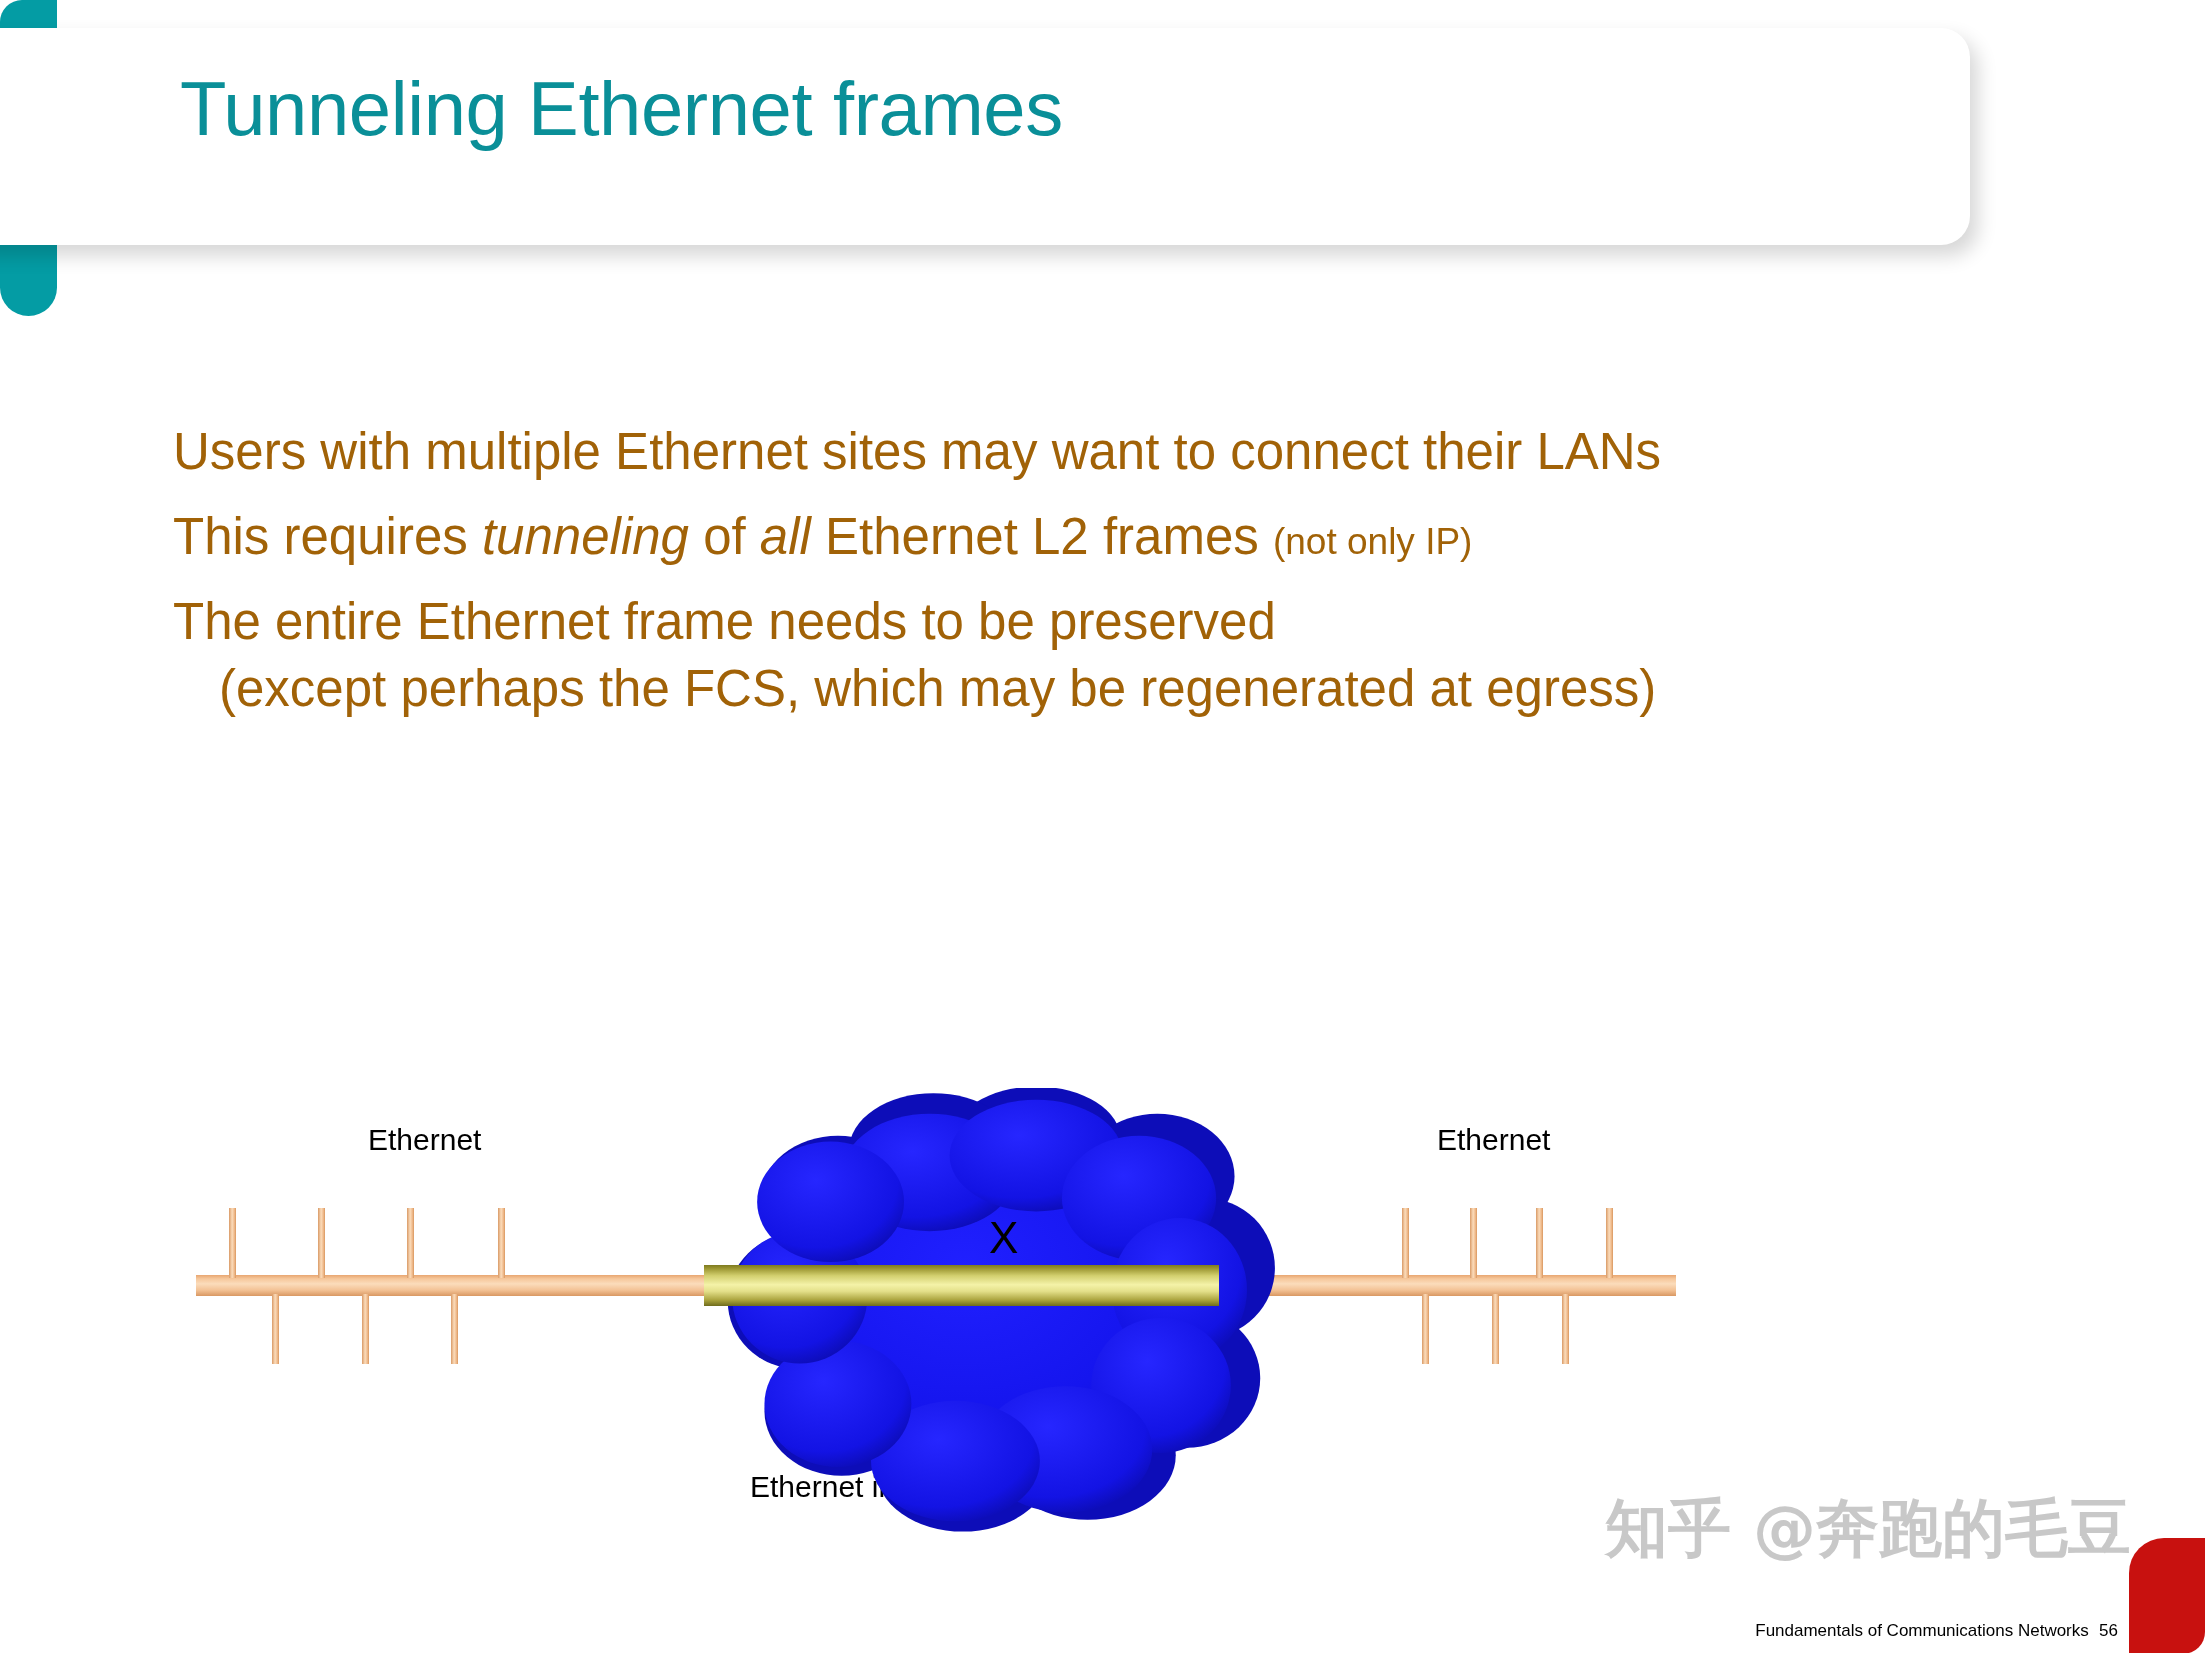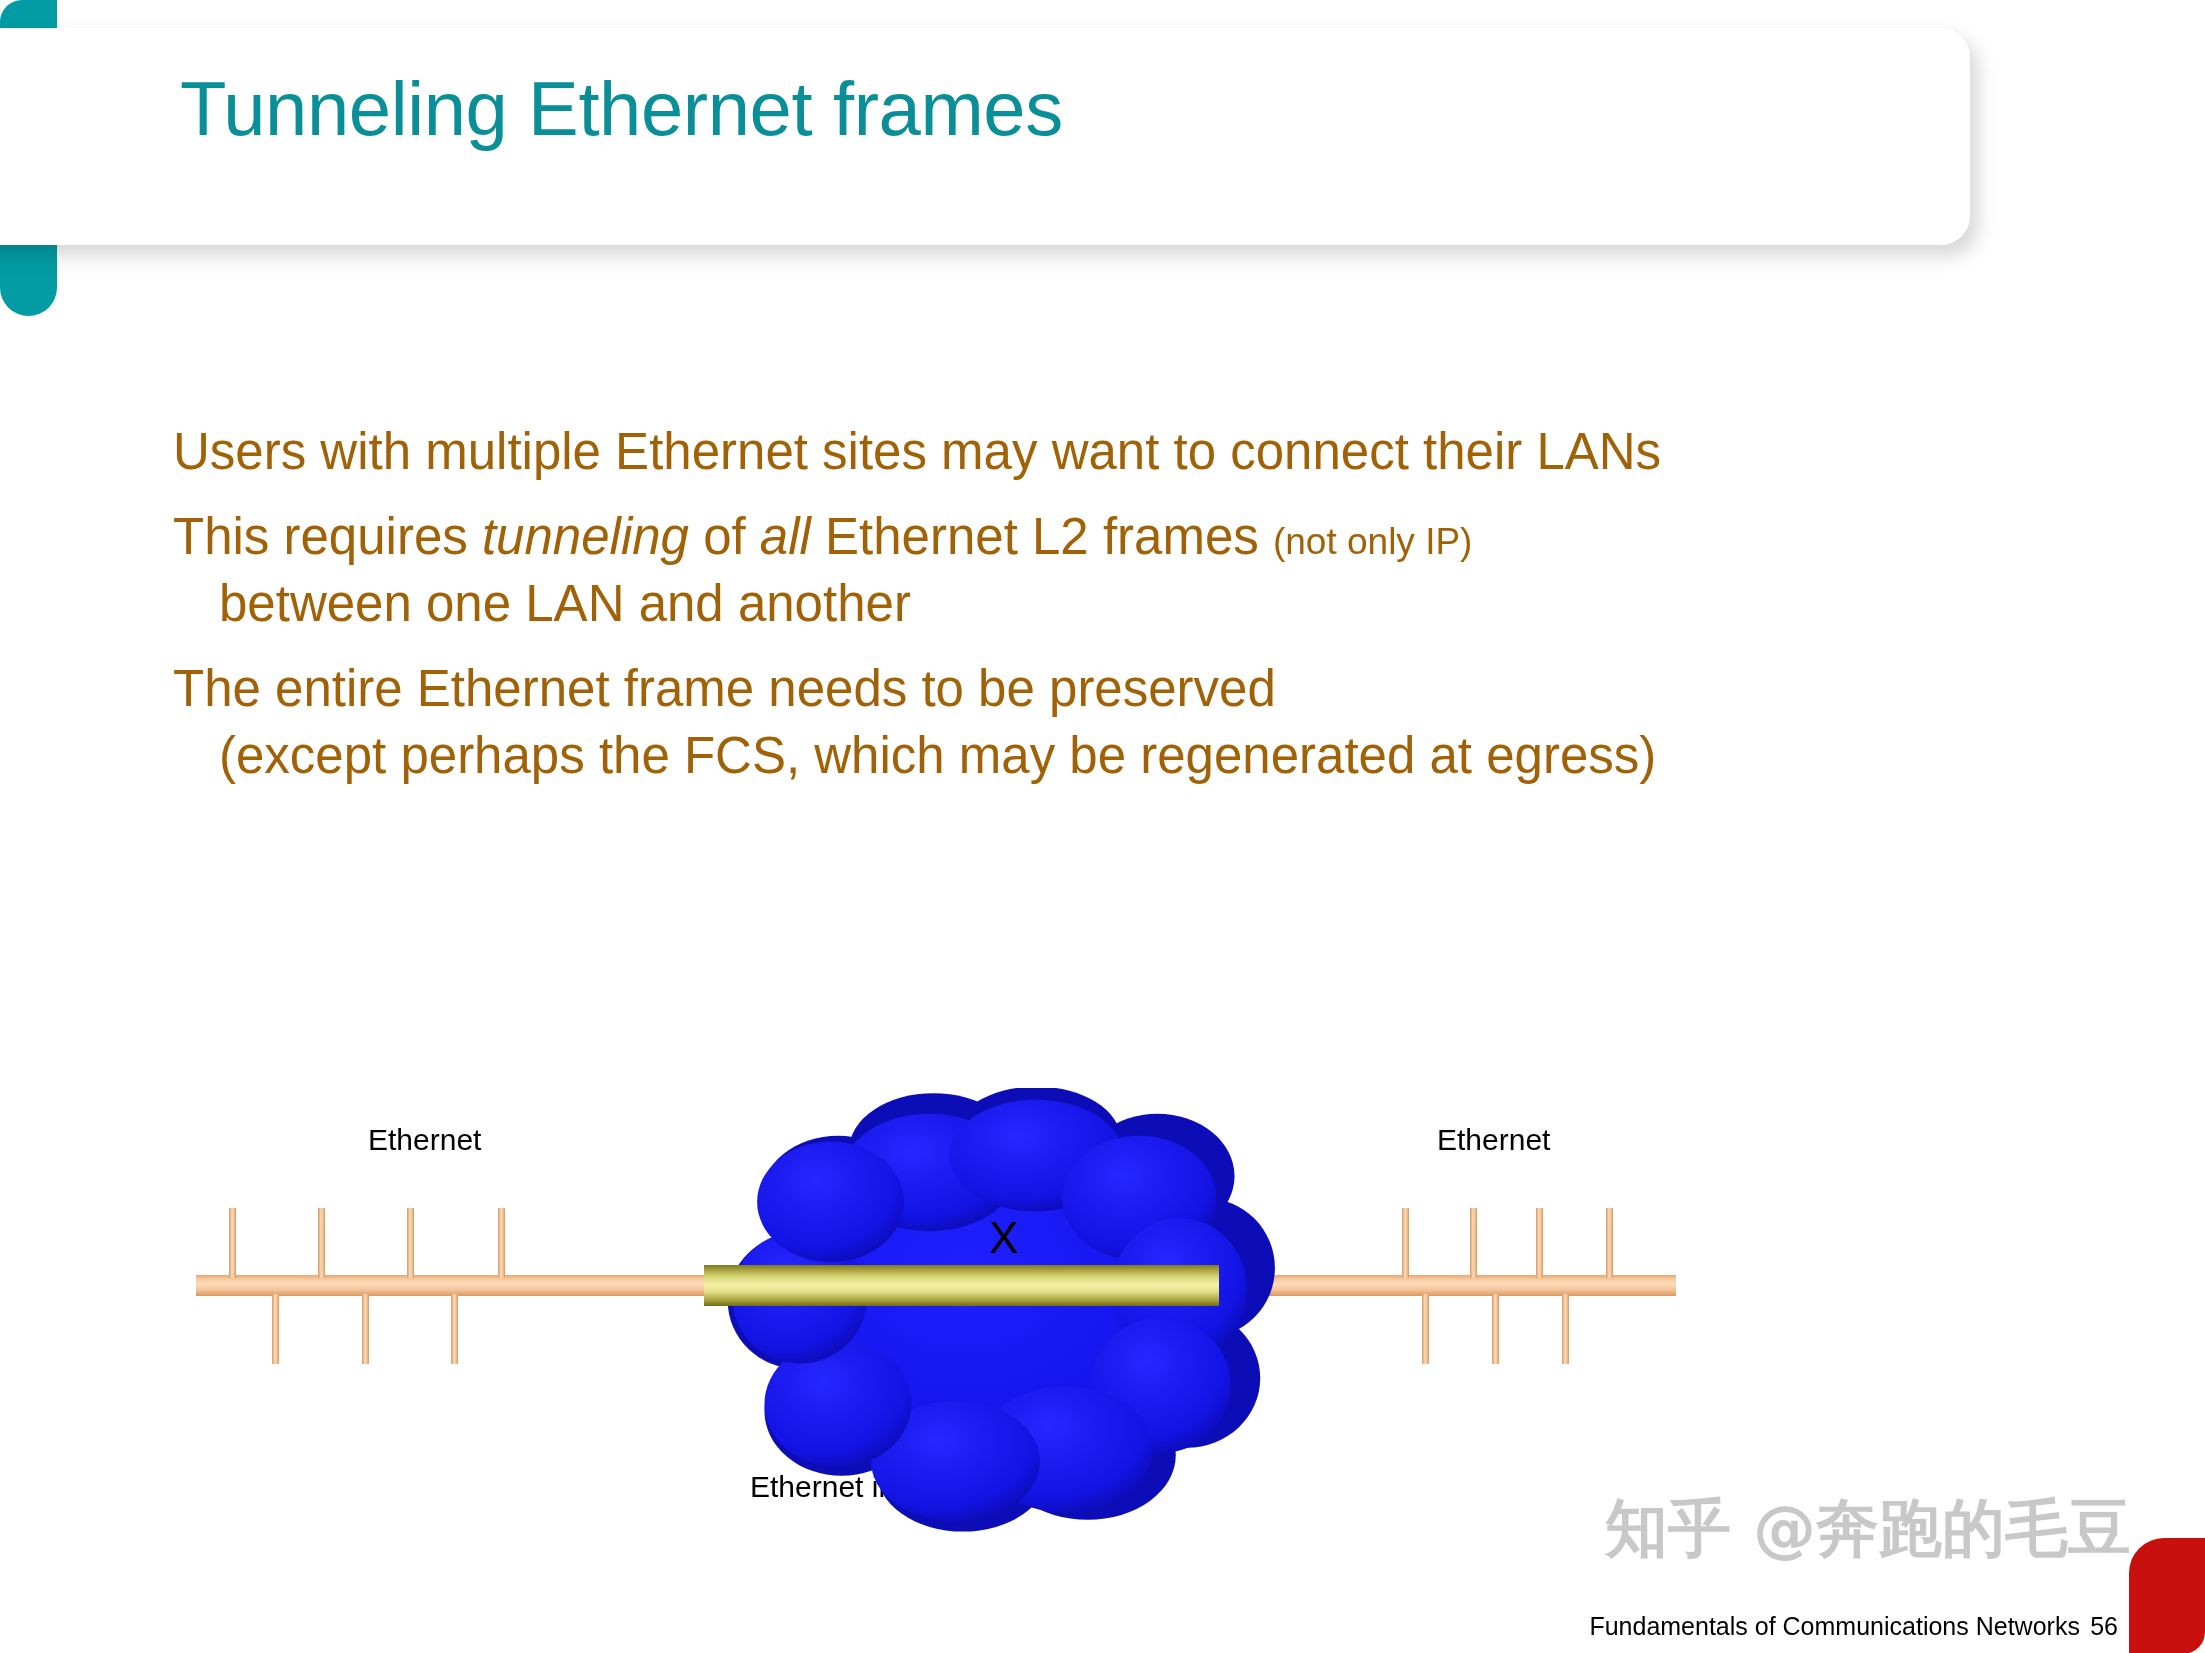--- a/index.html
+++ b/index.html
@@ -168,21 +168,21 @@
     white-space: nowrap;
     font-family: "DejaVu Sans", sans-serif;
     font-weight: bold;
   }
 
   
   #footer {
     position: absolute;
     right: 87px;
     bottom: 13.2px;
-    font-size: 25px;
+    font-size: 17px;
     color: #000000;
     white-space: nowrap;
   }
   #footer .pageno { margin-left: 10.3px; }
 
   
   #red-corner {
     position: absolute;
     right: 0;
     bottom: 0;
@@ -207,21 +207,20 @@
     <div class="para">
       <div class="line-1">
         <span>Users with multiple Ethernet sites may want to connect their LANs</span>
       </div>
     </div>
 
     <div class="para">
       <div class="line-1">
         <span>This requires </span><span class="ital">tunneling</span><span> of </span><span class="ital">all</span><span> Ethernet L2 frames </span><span class="small-note">(not only IP)</span>
       </div>
-      <div class="line-2">between one LAN and another</div>
     </div>
 
     <div class="para">
       <div class="line-1">
         <span>The entire Ethernet frame needs to be preserved</span>
       </div>
       <div class="line-2">(except perhaps the FCS, which may be regenerated at egress)</div>
     </div>
 
   </div>

